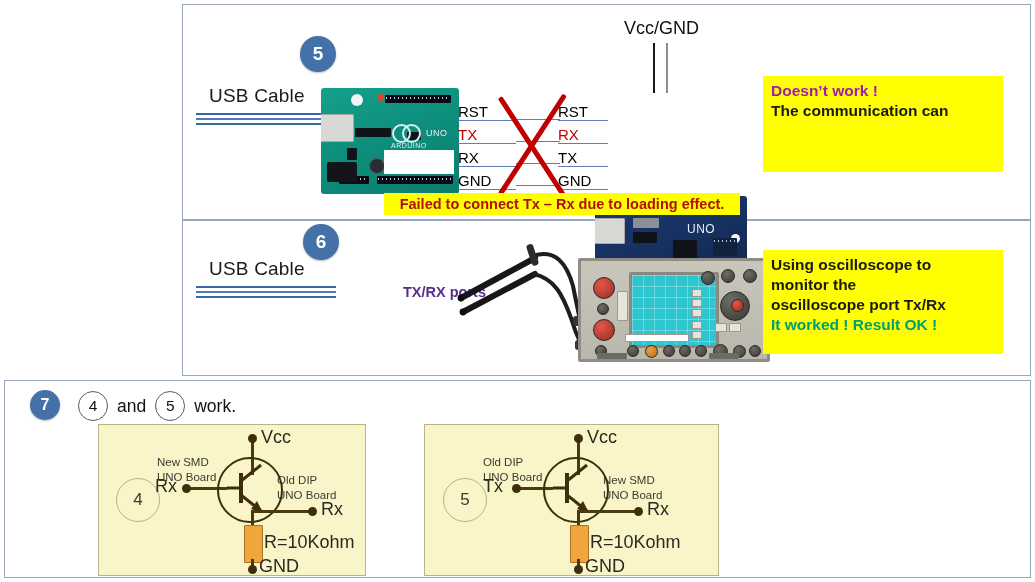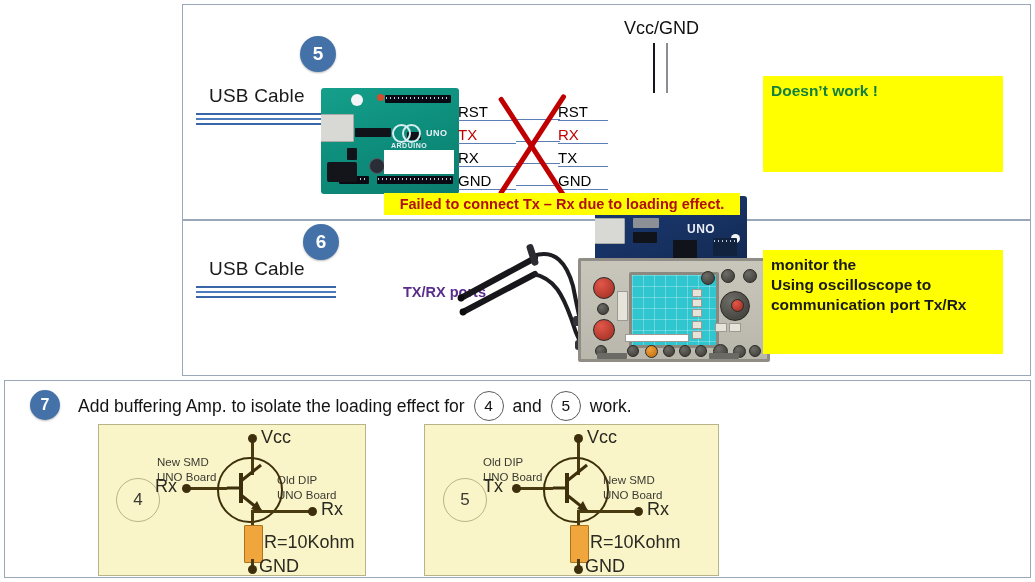--- a/index.html
+++ b/index.html
@@ -35,34 +35,34 @@
   .pin-red{color:#c00000;}
   .pin-line{border-bottom:1.2px solid #5b7fb5;}
 
   
   .xmark{position:absolute;}
   .xmark i{position:absolute;left:0;top:0;width:100%;height:5px;background:#c00000;border-radius:2px;}
 
   
   .callout{background:#ffff00;padding:5px 8px 7px 8px;box-sizing:border-box;}
   .callout .ln{font-size:15.5px;font-weight:bold;line-height:1.30;color:#1a1a1a;}
-  .callout .ln.red{color:#15803d;}
+  .callout .ln.red{color:#a21caf;}
   .callout .ln.green{color:#00a070;}
   .caption-bar{background:#ffff00;color:#b01010;font-weight:bold;font-size:14.5px;
                display:flex;align-items:center;justify-content:center;}
 
   
   .board{border-radius:3px;position:relative;overflow:hidden;}
   .board-teal{background:linear-gradient(160deg,#15a08c 0%,#0e8f7d 45%,#0b7d6e 100%);}
   .board-blue{background:linear-gradient(160deg,#1b3a74 0%,#16305f 50%,#102347 100%);}
   .hdr{position:absolute;background:#0a0a14;border-radius:1px;}
   .hdr::after{content:"";position:absolute;left:1px;right:1px;top:1.5px;height:2px;
               background:repeating-linear-gradient(to right,#bfc7d4 0 1.5px,transparent 1.5px 4px);}
   .chip{position:absolute;background:#10131a;border-radius:1px;}
-  .silk{position:absolute;color:#e9eef6;font-size:7px;font-weight:bold;letter-spacing:.5px;}
+  .silk{position:absolute;color:#e9eef6;font-size:7px;font-weight:normal;letter-spacing:.5px;}
   .usbport{position:absolute;background:#d8d9d4;border:1px solid #a9aaa6;border-radius:1px;}
   .barrel{position:absolute;background:#14151a;border-radius:2px;}
   .cap{position:absolute;background:#2a2d35;border-radius:50%;border:1px solid #585c66;}
   .white-dot{position:absolute;background:#f2f4f7;border-radius:50%;}
   .logo-o{position:absolute;border:2px solid #d8eef0;border-radius:50%;}
 
   
   #scope{background:linear-gradient(180deg,#c9c6bb 0%,#b9b6ab 100%);border:3px solid #8f8d86;border-radius:2px;}
   #scope-screen{position:absolute;background:#2fc6d0;border:3px solid #8a887f;border-radius:2px;
     background-image:linear-gradient(to right,rgba(255,255,255,.28) 1px,transparent 1px),
@@ -186,20 +186,21 @@
   <div class="white-dot" style="left:36px;top:4px;width:10px;height:10px;"></div>
   <div class="white-dot" style="left:136px;top:38px;width:9px;height:9px;"></div>
   <div class="white-dot" style="left:18px;top:4px;width:9px;height:9px;background:#d9613e;"></div>
   <div class="silk" style="left:92px;top:26px;font-size:12px;">UNO</div>
   <div class="hdr" style="left:118px;top:42px;width:24px;height:18px;background:#11223f;"></div>
   <div class="hdr" style="left:118px;top:62px;width:24px;height:14px;background:#11223f;"></div>
 </div>
 
 <div class="abs callout" style="left:763px;top:76px;width:240px;height:96px;">
   <div class="ln red">Doesn’t work !</div>
+  <div class="ln">The communication can</div>
 </div>
 
 <div class="abs caption-bar" style="left:384px;top:193px;width:356px;height:22px;">Failed to connect Tx – Rx due to loading effect.</div>
 
 <div class="abs badge" style="left:303px;top:224px;">
   <span>6</span>
 </div>
 
 <div class="abs usb-label" style="left:209px;top:258px;">USB Cable</div>
 <div class="abs usb-wire" style="left:196px;top:286px;width:140px;">
@@ -268,33 +269,33 @@
   <div class="knob" style="left:98px;top:84px;width:10px;height:10px;"></div>
   <div class="knob" style="left:114px;top:84px;width:10px;height:10px;"></div>
   <div class="knob" style="left:132px;top:83px;width:13px;height:13px;"></div>
   <div class="knob" style="left:152px;top:84px;width:11px;height:11px;"></div>
   <div class="knob" style="left:168px;top:84px;width:10px;height:10px;"></div>
   <div class="scope-foot" style="left:16px;top:92px;width:30px;height:6px;"></div>
   <div class="scope-foot" style="left:128px;top:92px;width:30px;height:6px;"></div>
 </div>
 
 <div class="abs callout" style="left:763px;top:250px;width:240px;height:104px;">
+  <div class="ln">Using oscilloscope to</div>
   <div class="ln">monitor the</div>
-  <div class="ln">Using oscilloscope to</div>
-  <div class="ln">communication port Tx/Rx</div>
+  <div class="ln">oscilloscope port Tx/Rx</div>
+  <div class="ln green">It worked ! Result OK !</div>
 </div>
 
 <div class="abs" id="bottom-container"></div>
 
 <div class="abs badge small" style="left:30px;top:390px;">
   <span>7</span>
 </div>
 
 <div class="hdr-badge-row" style="left:78px;top:391px;height:30px;gap:9px;">
-  <span class="hdr-text">Add buffering Amp. to isolate the loading effect for</span>
   <span class="ring">4</span>
   <span class="hdr-text">and</span>
   <span class="ring">5</span>
   <span class="hdr-text">work.</span>
 </div>
 
 <div class="circbox" style="left:98px;top:424px;width:268px;height:152px;">
   <div class="circ-badge" style="left:17px;top:53px;">4</div>
   <div class="note" style="left:58px;top:30px;white-space:pre;">New SMD
 UNO Board</div>

